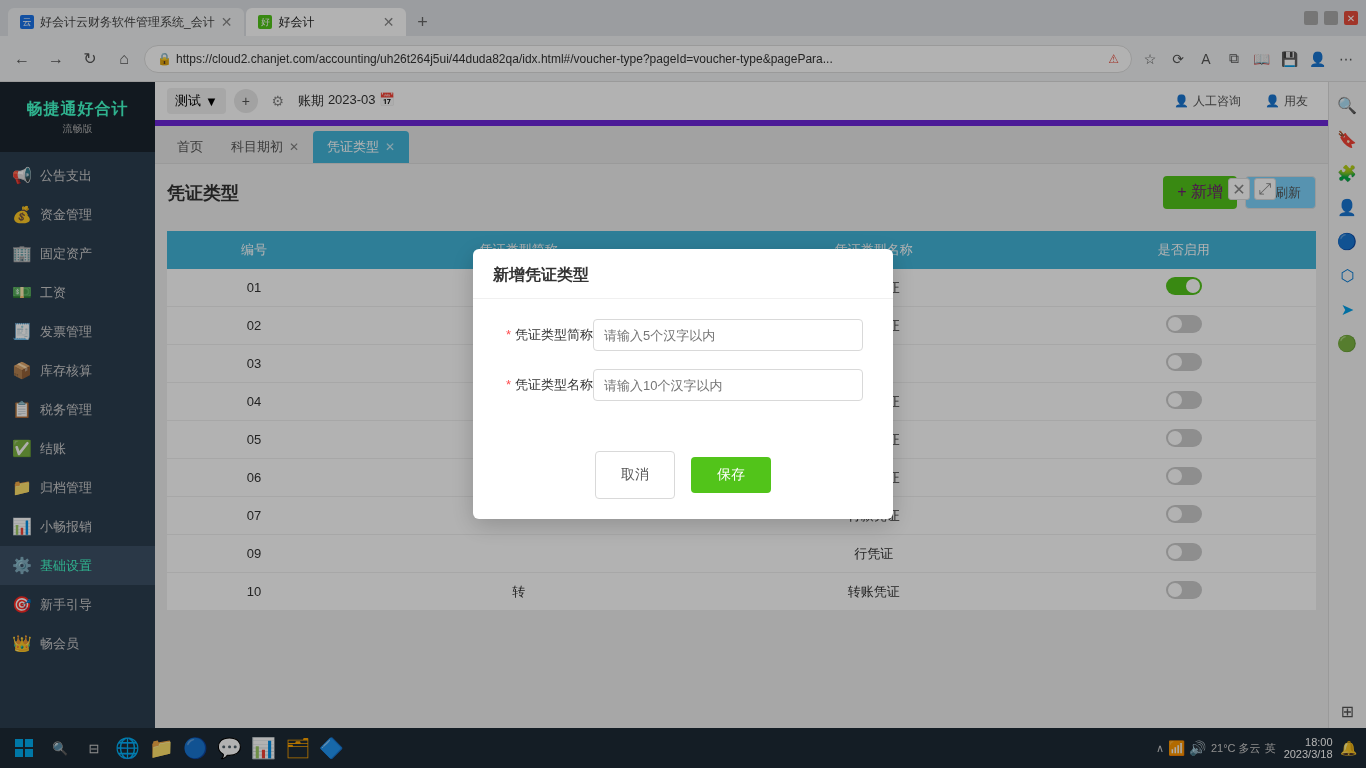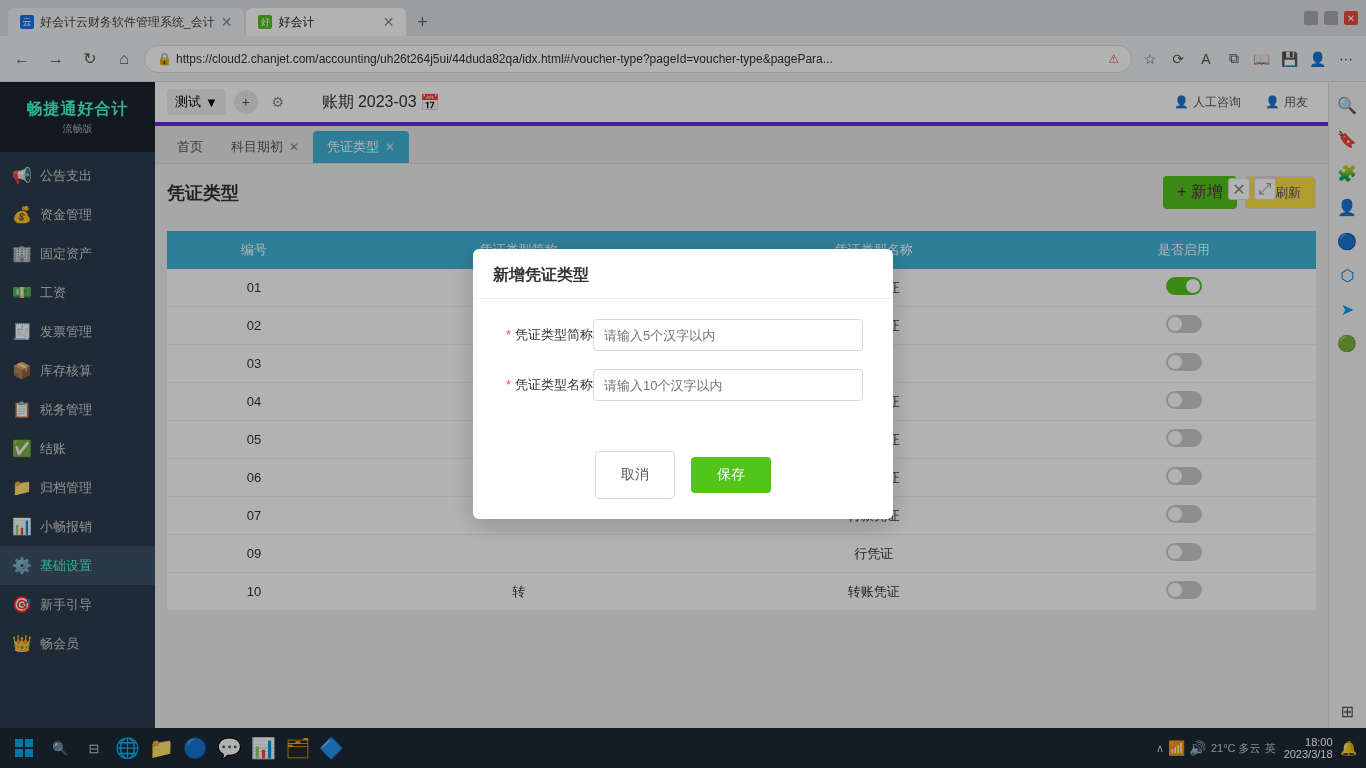--- a/index.html
+++ b/index.html
@@ -30,39 +30,39 @@
     .logo-text { font-size: 16px; font-weight: bold; color: #4fc; letter-spacing: 1px; }
     .logo-sub { font-size: 10px; color: #aaa; margin-top: 2px; }
     .sidebar-menu { flex: 1; overflow-y: auto; padding: 4px 0; }
     .sidebar-item { display: flex; align-items: center; gap: 8px; padding: 10px 12px; cursor: pointer; color: #ccc; font-size: 13px; }
     .sidebar-item.active { background: #3d5166; color: #4fc; }
     .sidebar-item .s-icon { font-size: 16px; width: 20px; text-align: center; }
     .sidebar-bottom { padding: 8px 12px; font-size: 11px; color: #888; display: flex; align-items: center; gap: 4px; cursor: pointer; border-top: 1px solid #3d5166; }
 
     
     .main-content { flex: 1; background: #f5f5f5; display: flex; flex-direction: column; overflow: hidden; margin-right: 38px; }
-    .app-header { height: 44px; background: #fff; border-bottom: 4px solid #6d28d9; display: flex; align-items: center; padding: 0 12px; gap: 8px; }
+    .app-header { height: 44px; background: #fff; border-bottom: 6px solid #6d28d9; display: flex; align-items: center; padding: 0 12px; gap: 8px; }
     .workspace-selector { display: flex; align-items: center; gap: 4px; background: #f0f0f0; border-radius: 4px; padding: 4px 8px; cursor: pointer; }
     .header-icons { display: flex; align-items: center; gap: 8px; margin-left: auto; }
     .header-btn { display: flex; align-items: center; gap: 4px; padding: 4px 8px; cursor: pointer; color: #555; font-size: 12px; }
-    .period-label { display: flex; align-items: center; gap: 4px; font-size: 16px; color: #333; margin-left: 24px; }
+    .period-label { display: flex; gap: 4px; font-size: 13px; color: #333; }
 
     
     .tab-bar { height: 38px; background: #e8e8e8; display: flex; align-items: flex-end; padding: 0 8px; border-bottom: 1px solid #ddd; }
     .page-tab { height: 32px; padding: 0 14px; display: flex; align-items: center; gap: 6px; cursor: pointer; font-size: 13px; color: #555; background: #e8e8e8; border-radius: 4px 4px 0 0; }
     .page-tab.active { background: #42b5d9; color: #fff; }
     .page-tab .tab-x { font-size: 12px; cursor: pointer; opacity: 0.7; }
 
     
     .content-area { flex: 1; padding: 12px; overflow-y: auto; position: relative; }
     .page-header { display: flex; align-items: center; justify-content: space-between; margin-bottom: 12px; }
     .page-title-text { font-size: 18px; font-weight: bold; color: #333; }
     .header-actions { display: flex; gap: 8px; }
     .btn-primary { background: #52c41a; color: #701a75; border: none; border-radius: 4px; padding: 6px 14px; font-size: 16px; cursor: pointer; display: flex; align-items: center; gap: 4px; }
-    .btn-default { background: #fde047; color: #555; border: 1px solid #ddd; border-radius: 4px; padding: 6px 14px; font-size: 13px; cursor: pointer; display: flex; align-items: center; gap: 4px; }
+    .btn-default { background: #7dd3fc; color: #555; border: 1px solid #ddd; border-radius: 4px; padding: 6px 14px; font-size: 13px; cursor: pointer; display: flex; align-items: center; gap: 4px; }
 
     
     .data-table { width: 100%; border-collapse: collapse; background: #fff; }
     .data-table thead tr { background: #42b5d9; color: #fff; }
     .data-table th { padding: 10px 12px; text-align: center; font-weight: normal; font-size: 13px; border: none; }
     .data-table td { padding: 8px 12px; text-align: center; font-size: 13px; color: #333; border-bottom: 1px solid #f0f0f0; }
     .toggle-on { width: 36px; height: 18px; background: #52c41a; border-radius: 9px; position: relative; display: inline-block; cursor: pointer; }
     .toggle-on::after { content: ''; position: absolute; right: 2px; top: 2px; width: 14px; height: 14px; background: #fff; border-radius: 50%; }
     .toggle-off { width: 36px; height: 18px; background: #ccc; border-radius: 9px; position: relative; display: inline-block; cursor: pointer; }
     .toggle-off::after { content: ''; position: absolute; left: 2px; top: 2px; width: 14px; height: 14px; background: #fff; border-radius: 50%; }

